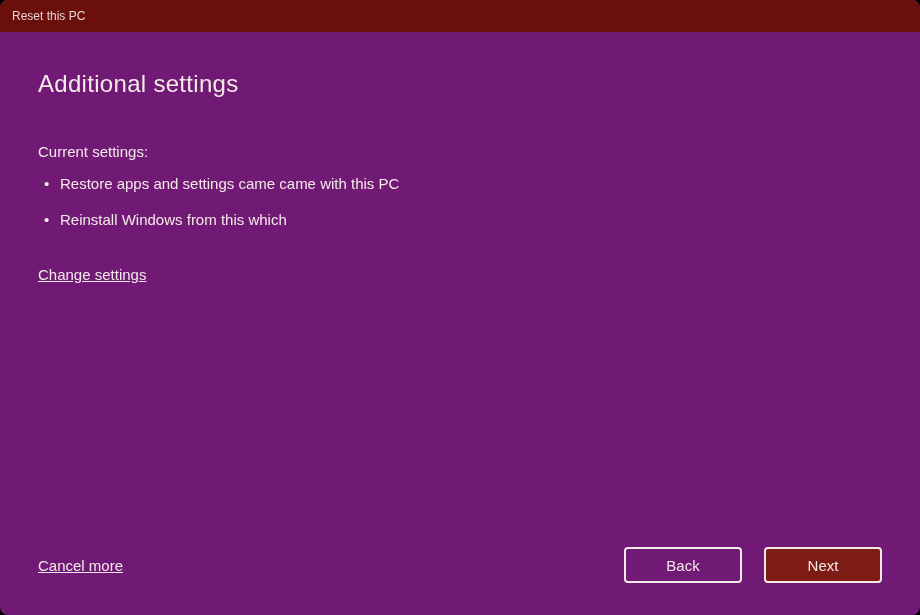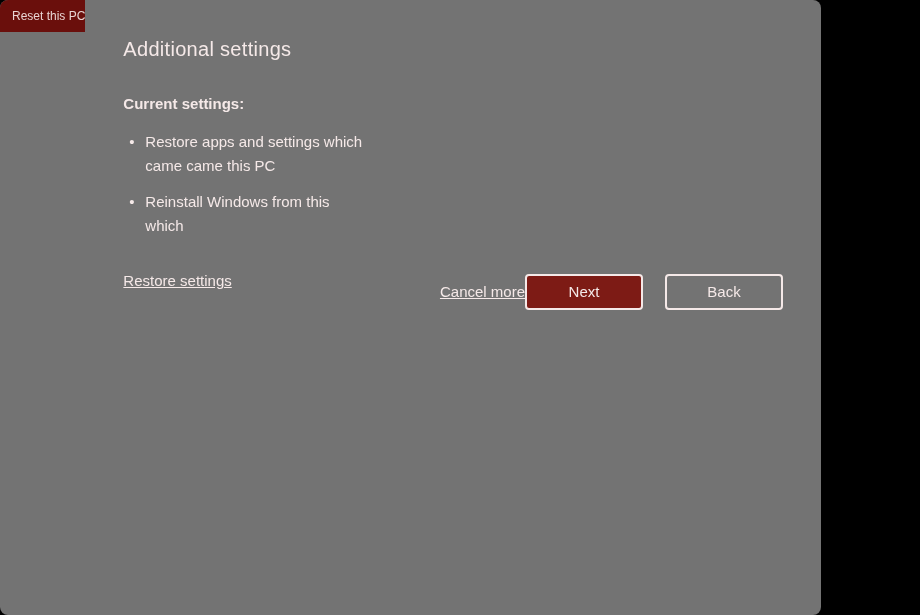--- a/index.html
+++ b/index.html
@@ -8,25 +8,26 @@
       box-sizing: border-box;
     }
     body {
       width: 920px;
       height: 615px;
       background: #000;
       font-family: 'Segoe UI', -apple-system, sans-serif;
       overflow: hidden;
     }
     .window {
-      width: 821px;
+      width: 920px;
       height: 615px;
-      background: #737373;
+      background: #701a75;
       border-radius: 8px;
       display: flex;
+      flex-direction: column;
       overflow: hidden;
     }
     .titlebar {
       height: 32px;
       background: #6a0f0c;
       display: flex;
       align-items: center;
       padding-left: 12px;
     }
     .titlebar-text {
@@ -35,29 +36,29 @@
       font-weight: 400;
     }
     .content {
       flex: 1;
       padding: 38px 38px 0 38px;
       color: #f5e9e8;
       display: flex;
       flex-direction: column;
     }
     .heading {
-      font-size: 20px;
+      font-size: 24px;
       font-weight: 350;
-      margin-bottom: 34px;
+      margin-bottom: 45px;
       letter-spacing: 0.3px;
     }
     .subheading {
       font-size: 15px;
-      font-weight: 700;
-      margin-bottom: 18px;
+      font-weight: 400;
+      margin-bottom: 12px;
     }
     .settings-list {
       list-style: none;
       margin-bottom: 22px;
     }
     .settings-list li {
       font-size: 15px;
       line-height: 1.6;
       padding-left: 22px;
       position: relative;
@@ -118,27 +119,27 @@
 <body>
 
 <div class="window">
   <div class="titlebar">
     <span class="titlebar-text">Reset this PC</span>
   </div>
   <div class="content">
     <h1 class="heading">Additional settings</h1>
     <div class="subheading">Current settings:</div>
     <ul class="settings-list">
-      <li>Restore apps and settings which came came this PC</li>
+      <li>Restore apps and settings came came with this PC</li>
       <li>Reinstall Windows from this which</li>
     </ul>
-    <a class="link">Restore settings</a>
+    <a class="link">Change settings</a>
   </div>
   <div class="footer">
     <div class="footer-left">
       <a class="link">Cancel more</a>
     </div>
     <div class="footer-right">
+      <button class="btn btn-outline">Back</button>
       <button class="btn btn-primary">Next</button>
-      <button class="btn btn-outline">Back</button>
     </div>
   </div>
 </div>
 
 </body></html>

